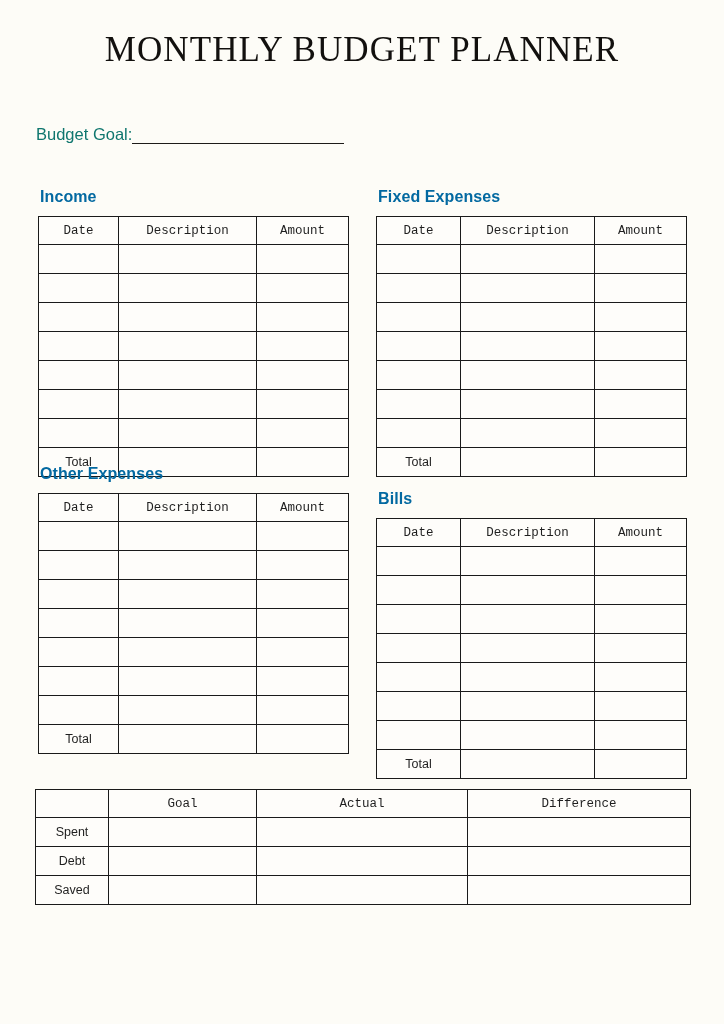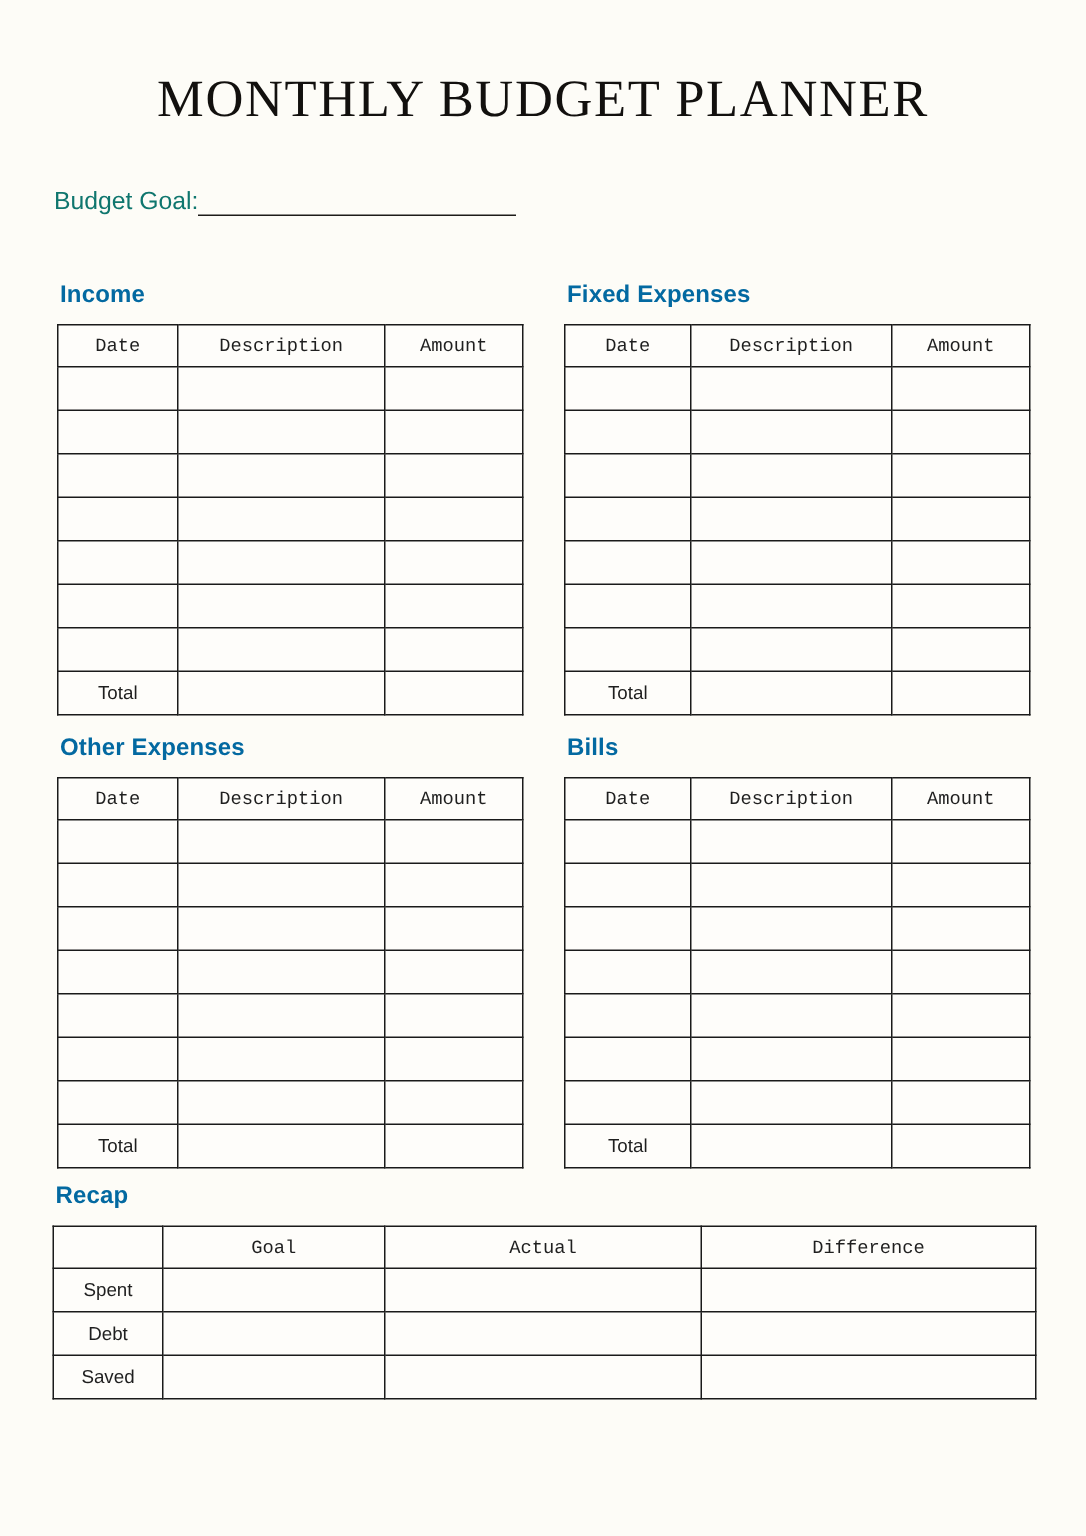--- a/index.html
+++ b/index.html
@@ -18,21 +18,21 @@
 
   .page {
     position: relative;
     width: 724px;
     height: 1024px;
   }
 
   
   .title {
     position: absolute;
-    top: 46px;
+    top: 30px;
     left: 0;
     width: 724px;
     text-align: center;
     font-family: "Liberation Serif", serif;
     font-size: 35px;
     letter-spacing: 1.1px;
     color: #12100e;
     font-weight: 400;
     white-space: nowrap;
   }
@@ -97,21 +97,21 @@
   
   .entry-table { width: 310px; }
   .entry-table .col-date { width: 80px; }
   .entry-table .col-desc { width: 138px; }
   .entry-table .col-amount { width: 92px; }
   .entry-table td.total-cell { font-size: 12.5px; }
 
   
   #section-income        { left: 38px;  top: 188px; }
   #section-fixed-expenses{ left: 376px; top: 188px; }
-  #section-other-expenses{ left: 38px;  top: 490px; }
+  #section-other-expenses{ left: 38px;  top: 465px; }
   #section-bills         { left: 376px; top: 490px; }
 
   #section-fixed-expenses .entry-table .col-date { width: 84px; }
   #section-fixed-expenses .entry-table .col-desc { width: 134px; }
   #section-bills .entry-table .col-date { width: 84px; }
   #section-bills .entry-table .col-desc { width: 134px; }
 
   
   #section-recap { left: 35px; top: 789px; }
   .recap-table { width: 655px; }
@@ -369,21 +369,20 @@
         <tr>
           <td class="total-cell">Total</td>
           <td></td>
           <td></td>
         </tr>
       </tbody>
     </table>
   </div>
 
   <div class="section" id="section-recap">
-    <div class="section-heading">Recap</div>
     <table class="grid recap-table">
       <colgroup>
           <col class="col-rowlabel">
           <col class="col-goal">
           <col class="col-actual">
           <col class="col-difference">
         </colgroup>
       <thead>
         <tr>
           <th></th>

